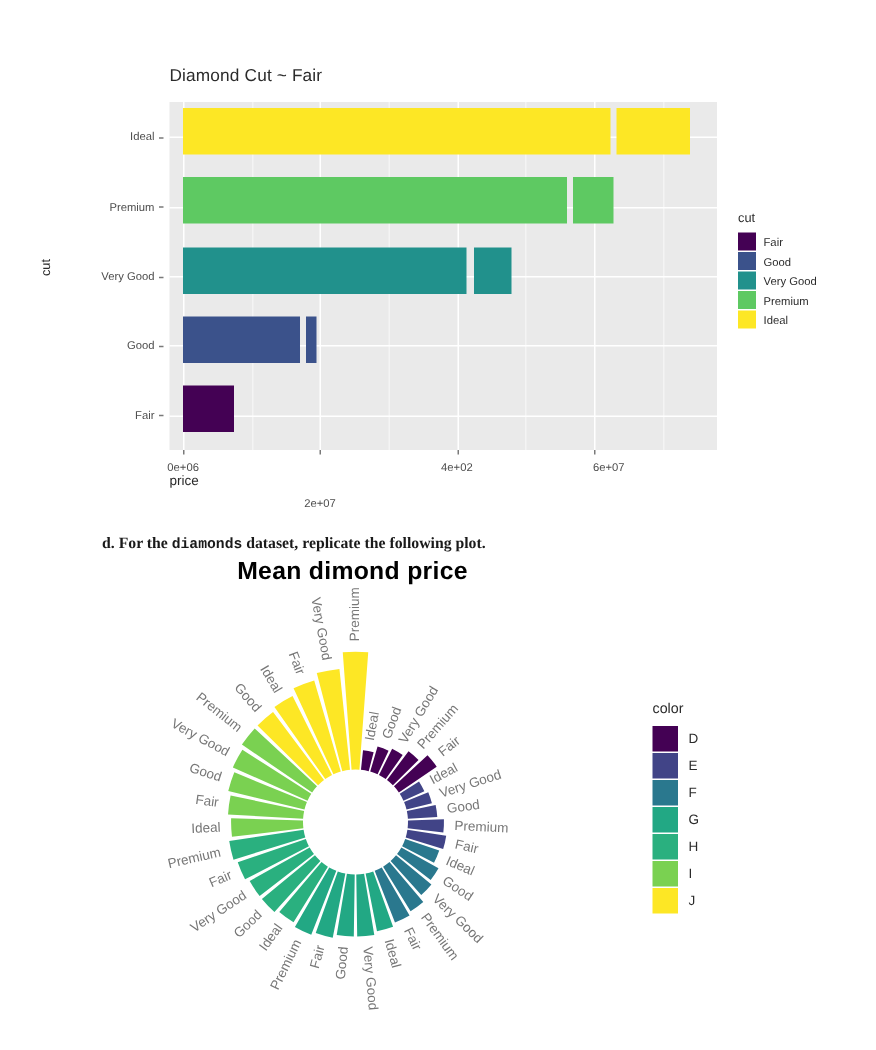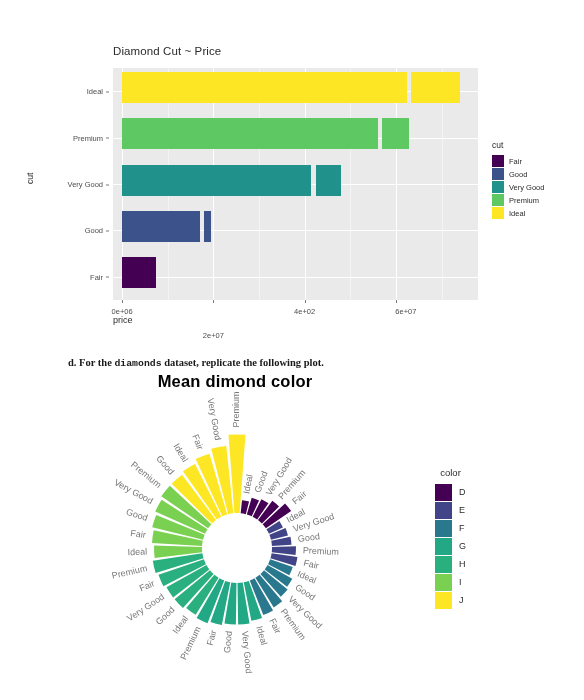--- a/index.html
+++ b/index.html
@@ -38,31 +38,31 @@
   #question-text{position:absolute;left:68px;top:357px;width:400px;
      font-family:"Liberation Serif",serif;font-size:10.5px;color:#1a1a1a;font-weight:bold;}
   #question-text .qmono{font-family:"Liberation Mono",monospace;font-size:9.8px;}
 
   
   #polar-figure{position:absolute;left:0;top:372px;width:584px;height:328px;}
   #polar-title{position:absolute;left:0;top:0;width:470px;text-align:center;
      font-size:16.5px;font-weight:bold;color:#000;letter-spacing:.2px;}
   #polar-svg{position:absolute;left:0;top:0;}
   #polar-legend{position:absolute;left:435px;top:95px;}
-  #polar-legend .lg-title{font-size:9.5px;color:#2b2b2b;margin-bottom:5px;text-align:center;}
+  #polar-legend .lg-title{font-size:9.5px;color:#2b2b2b;margin-bottom:5px;}
   #polar-legend .lg-sw{width:17px;height:17px;margin-right:7px;}
   #polar-legend .lg-row{height:18px;margin-bottom:0;}
   #polar-legend .lg-lb{font-size:9px;}
 </style>
 </head>
 <body>
 
 <div id="barchart-figure">
 
-  <div id="bar-title">Diamond Cut ~ Price</div>
+  <div id="bar-title">Diamond Cut ~ Fair</div>
 
   <div id="bar-panel">
       <div class="vgrid" style="left: 9.1px;"></div>
       <div class="vgrid minor" style="left: 54.8px;"></div>
       <div class="vgrid" style="left: 100.4px;"></div>
       <div class="vgrid minor" style="left: 146px;"></div>
       <div class="vgrid" style="left: 191.6px;"></div>
       <div class="vgrid minor" style="left: 237.3px;"></div>
       <div class="vgrid" style="left: 282.9px;"></div>
       <div class="vgrid minor" style="left: 328.5px;"></div>
@@ -131,21 +131,21 @@
 </div>
 
 <div id="question-text">
   <span>d.</span>
   <span>For the</span>
   <span class="qmono">diamonds</span>
   <span>dataset, replicate the following plot.</span>
 </div>
 
 <div id="polar-figure">
-  <div id="polar-title">Mean dimond color</div>
+  <div id="polar-title">Mean dimond price</div>
   <svg id="polar-svg" width="470" height="328">
       <path d="M240.65415676556012,141.19127784114 L242.01944610653862,128.18582121035715 A48.076923076923066,48.076923076923066 0 0 1 249.10131818456625,129.47099151346265 L245.80975963836423,142.1268818218008 A35,35 0 0 0 240.65415676556012,141.19127784114 Z" fill="#440154"></path>
       <text x="246.83436435967872" y="121.80818573564471" font-size="9" font-family="&quot;Liberation Sans&quot;, sans-serif" fill="#777777" text-anchor="start" dominant-baseline="middle" transform="rotate(-79.71428571428575,246.83436435967872,121.80818573564471)">Ideal</text>
       <path d="M246.810770303607,142.40314321175472 L251.698187011631,125.66624752237246 A52.43589743589743,52.43589743589743 0 0 1 259.04773973645086,128.42458079615398 L251.71646197567503,144.24428009132038 A35,35 0 0 0 246.810770303607,142.40314321175472 Z" fill="#440154"></path>
       <text x="257.8842780056552" y="120.35404025274588" font-size="9" font-family="&quot;Liberation Sans&quot;, sans-serif" fill="#777777" text-anchor="start" dominant-baseline="middle" transform="rotate(-69.42857142857146,257.8842780056552,120.35404025274588)">Good</text>
       <path d="M252.65205761176728,144.6948392031295 L261.4240898996808,127.15018864664162 A54.61538461538462,54.61538461538462 0 0 1 268.4431147969299,131.34386079659953 L257.1501651163424,147.3823333273983 A35,35 0 0 0 252.65205761176728,144.6948392031295 Z" fill="#440154"></path>
       <text x="268.6024862463177" y="123.10634740960808" font-size="9" font-family="&quot;Liberation Sans&quot;, sans-serif" fill="#777777" text-anchor="start" dominant-baseline="middle" transform="rotate(-59.142857142857174,268.6024862463177,123.10634740960808)">Very Good</text>
       <path d="M257.9902749097294,147.99270882048776 L272.3682287856247,128.8082273165728 A58.974358974358964,58.974358974358964 0 0 1 279.01708304196825,134.61715634371052 L261.93622537055944,151.44018191702818 A35,35 0 0 0 257.9902749097294,147.99270882048776 Z" fill="#440154"></path>
       <text x="280.407085688279" y="126.316592768531" font-size="9" font-family="&quot;Liberation Sans&quot;, sans-serif" fill="#777777" text-anchor="start" dominant-baseline="middle" transform="rotate(-48.85714285714289,280.407085688279,126.316592768531)">Premium</text>
       <path d="M262.6538475012372,152.19075582083153 L285.01874019462343,131.43397884412053 A65.51282051282053,65.51282051282053 0 0 1 291.13383287526574,139.10206252677747 L265.9208148237721,156.28740326773044 A35,35 0 0 0 262.6538475012372,152.19075582083153 Z" fill="#440154"></path>

